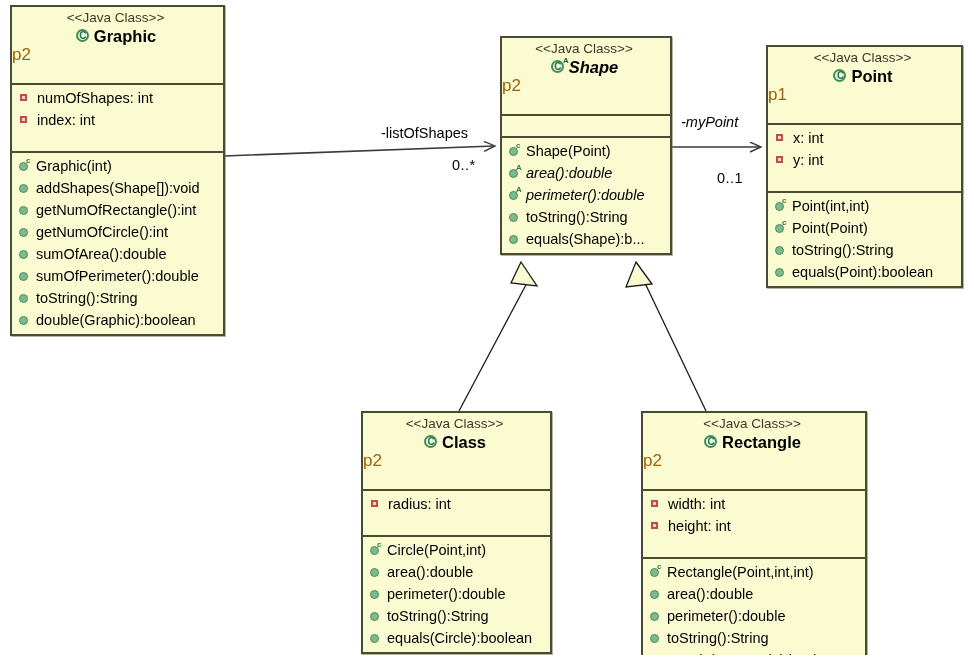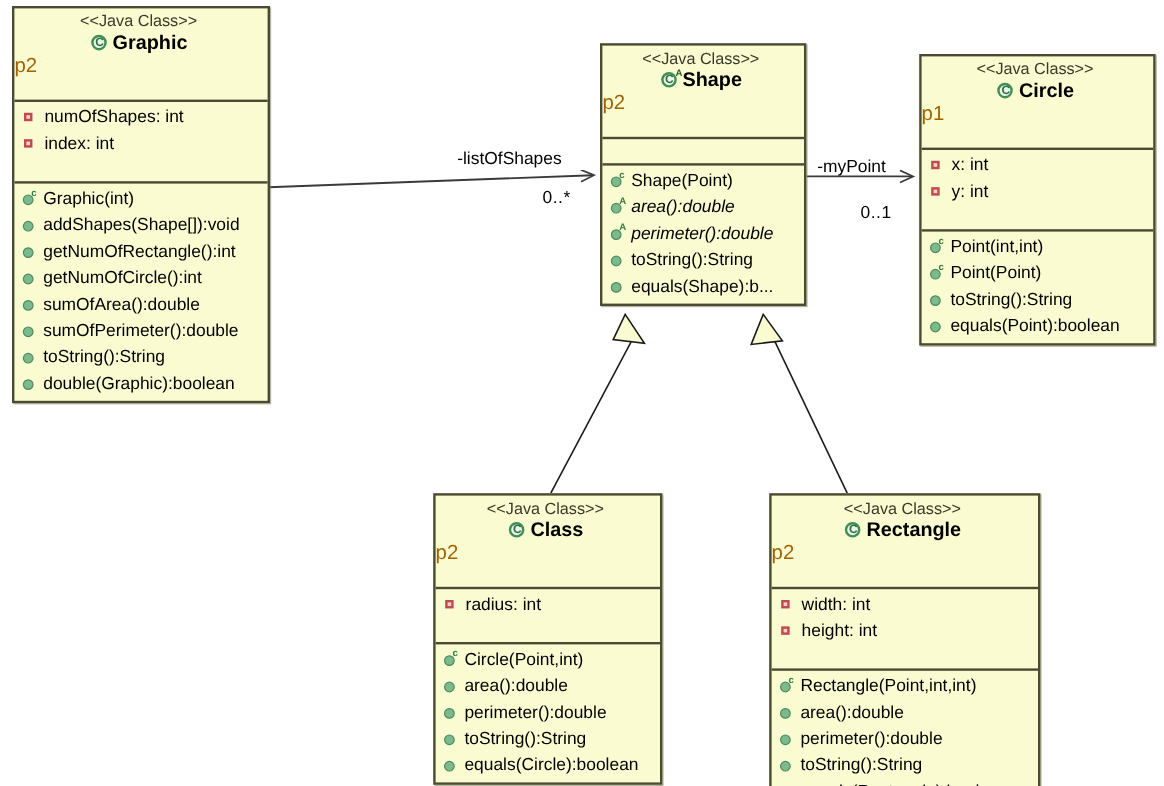--- a/index.html
+++ b/index.html
@@ -64,20 +64,21 @@
     align-items: center;
     line-height: 20px;
     white-space: nowrap;
   }
   .classname {
     font-size: 16.5px;
     font-weight: bold;
     letter-spacing: 0px;
   }
   .classname.abstract {
+    font-style: italic;
   }
   .package {
     text-align: left;
     font-size: 17px;
     line-height: 17px;
     color: #a16207;
   }
 
   
   .member {
@@ -209,21 +210,21 @@
 
     <g>
       <line x1="706" y1="411" x2="644" y2="281" stroke="#1a1a1a" stroke-width="1.3"></line>
       <path d="M636,262 L652,284 L626,287 Z" fill="#fbfbd2" stroke="#1a1a1a" stroke-width="1.3"></path>
     </g>
   </svg>
 
   <div class="edge-label" style="left:381px; top:125px;">-listOfShapes</div>
   <div class="mult-label" style="left:452px; top:157px;">0..*</div>
 
-  <div class="edge-label" style="left:681px; top:131px;">-myPoint</div>
+  <div class="edge-label" style="left:681px; top:114px;font-style:italic;">-myPoint</div>
   <div class="mult-label" style="left:717px; top:170px;">0..1</div>
 
   <div class="uml-class" style="left:10px; top:5px; width:215px;">
     <div class="compartment">
       <div class="stereotype">&lt;&lt;Java Class&gt;&gt;</div>
       <div class="classname-row">
         <span class="icon-class">
           <span class="ring"></span>
             <span class="inner-c">C</span>
         </span>
@@ -350,21 +351,21 @@
   </div>
 
   <div class="uml-class" style="left:766px; top:45px; width:197px;">
     <div class="compartment">
       <div class="stereotype">&lt;&lt;Java Class&gt;&gt;</div>
       <div class="classname-row">
         <span class="icon-class">
           <span class="ring"></span>
             <span class="inner-c">C</span>
         </span>
-        <span class="classname">Circle</span>
+        <span class="classname">Point</span>
       </div>
       <div class="package">p1</div>
     </div>
     <div class="compartment">
       <div class="member">
         <span class="icon-attr">
             <span class="sq"></span>
           </span>
         <span class="mlabel">x: int</span>
       </div>

